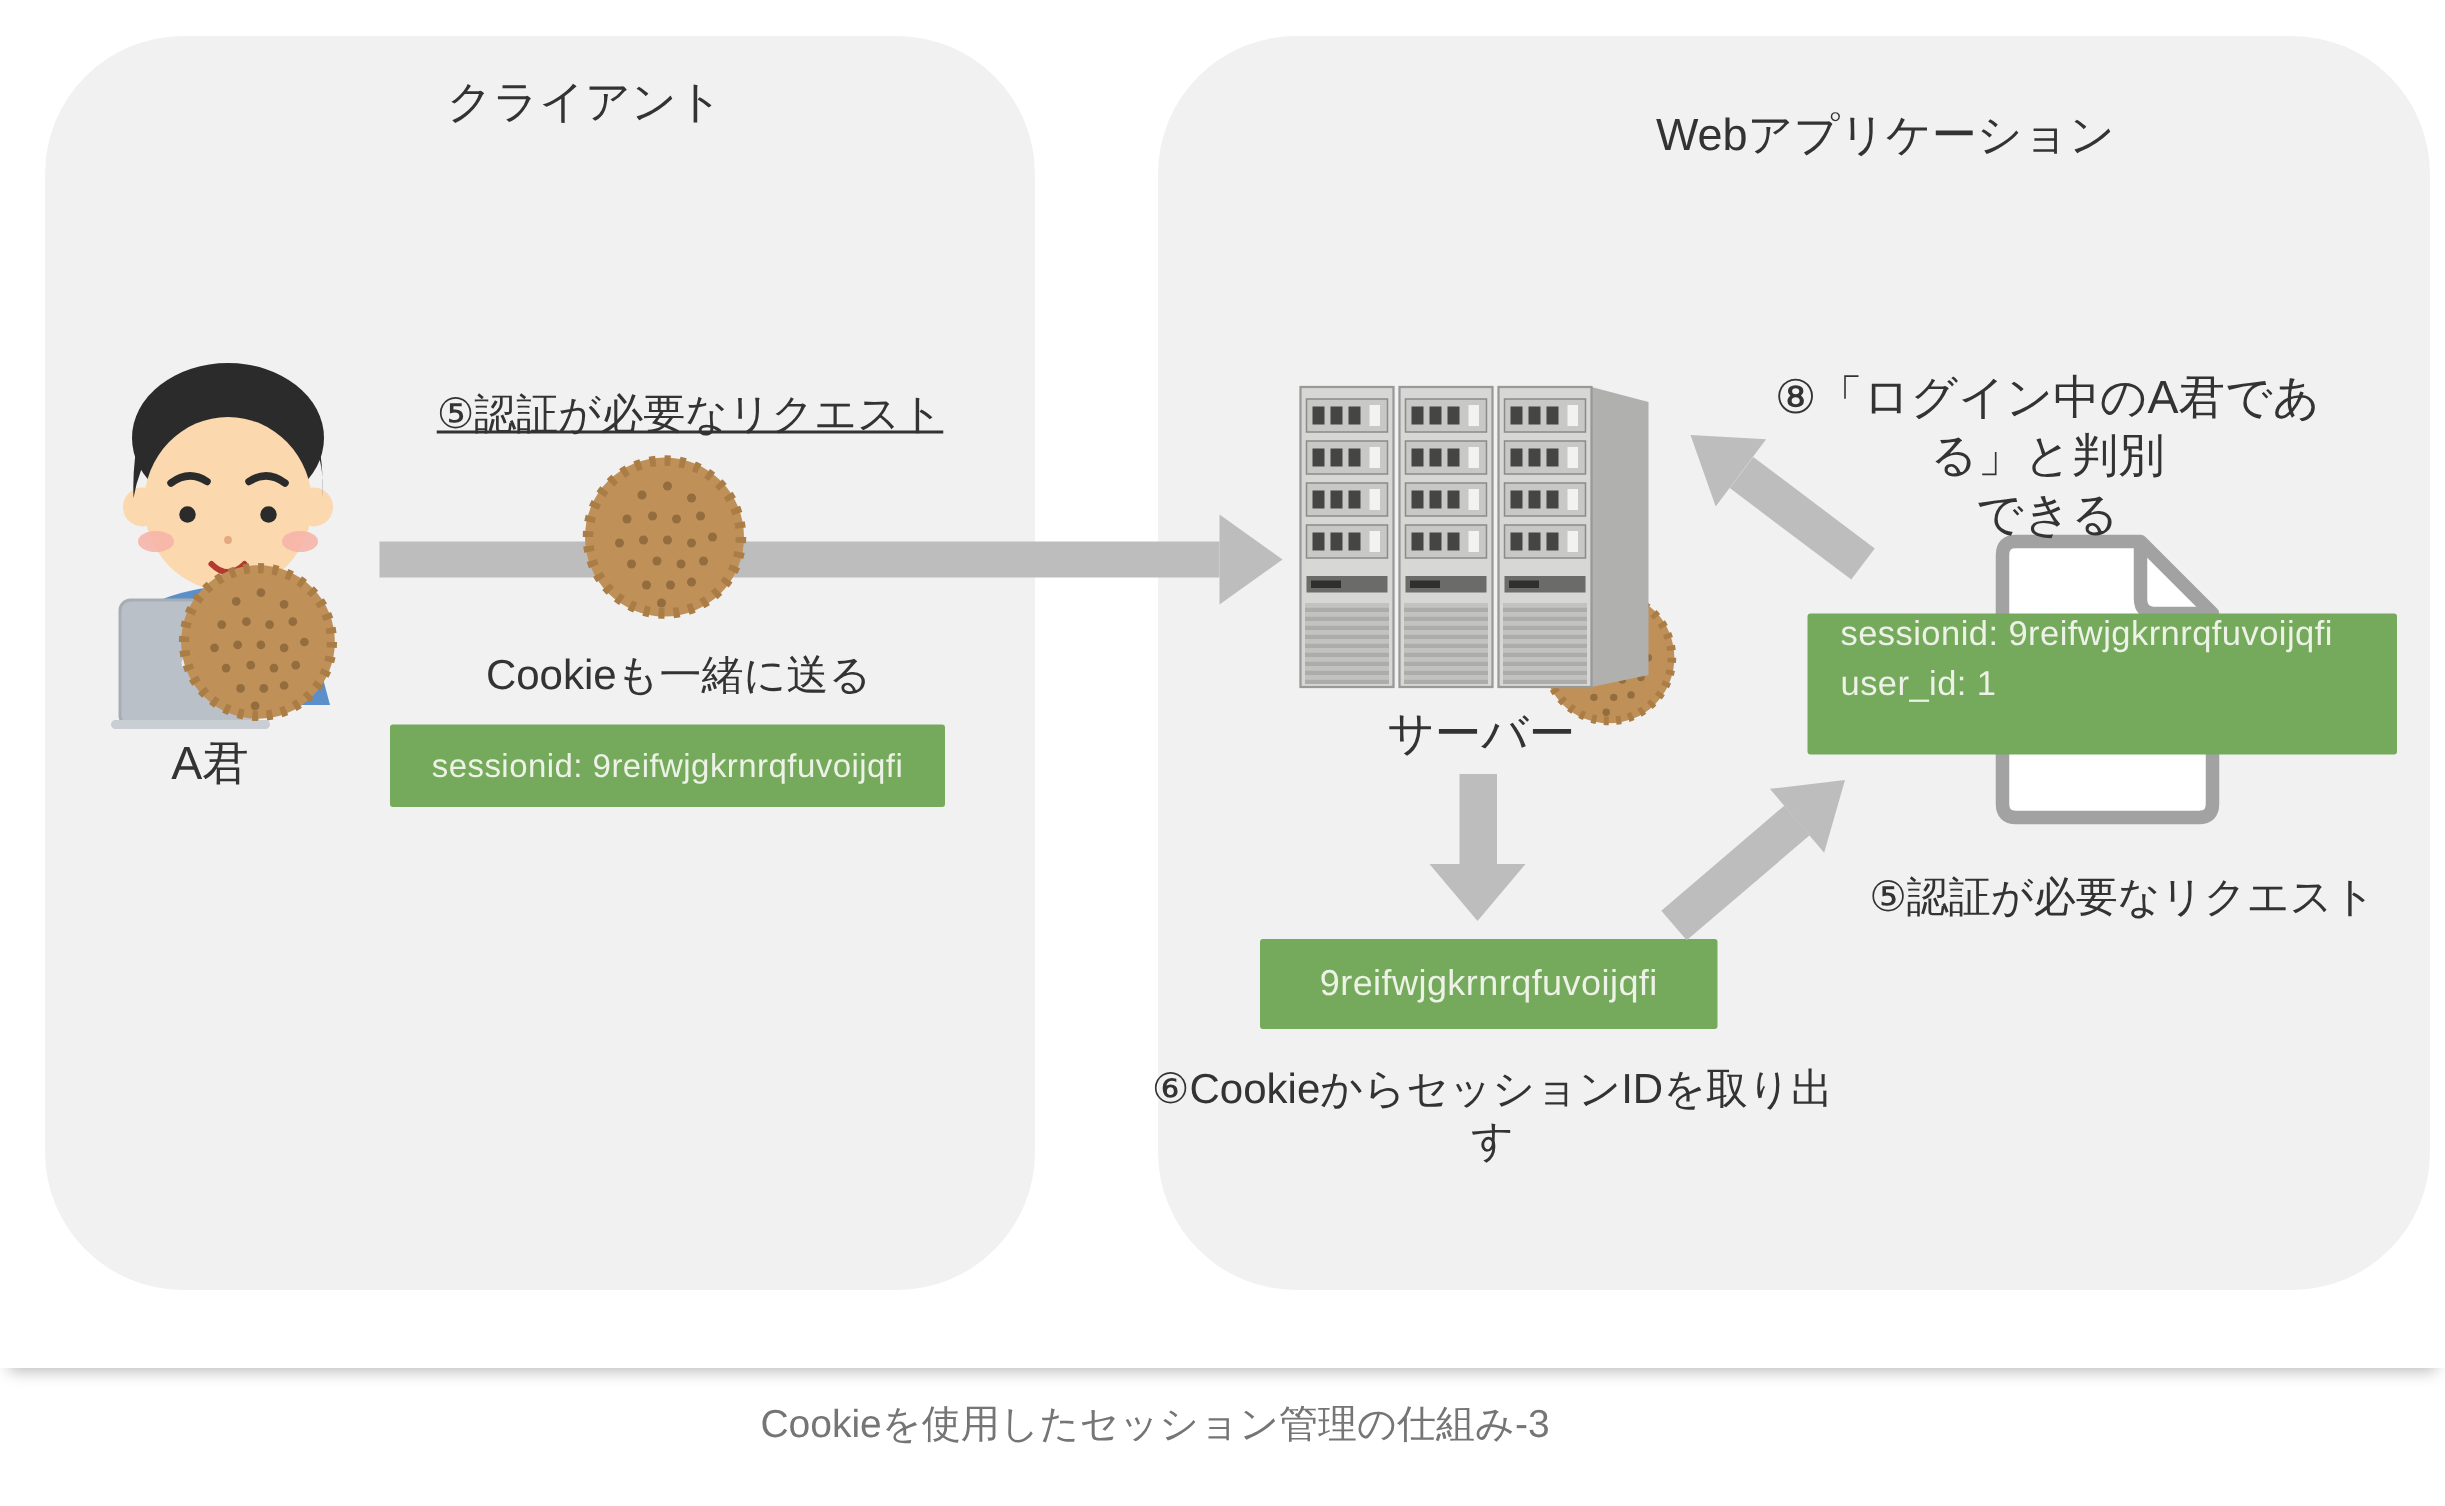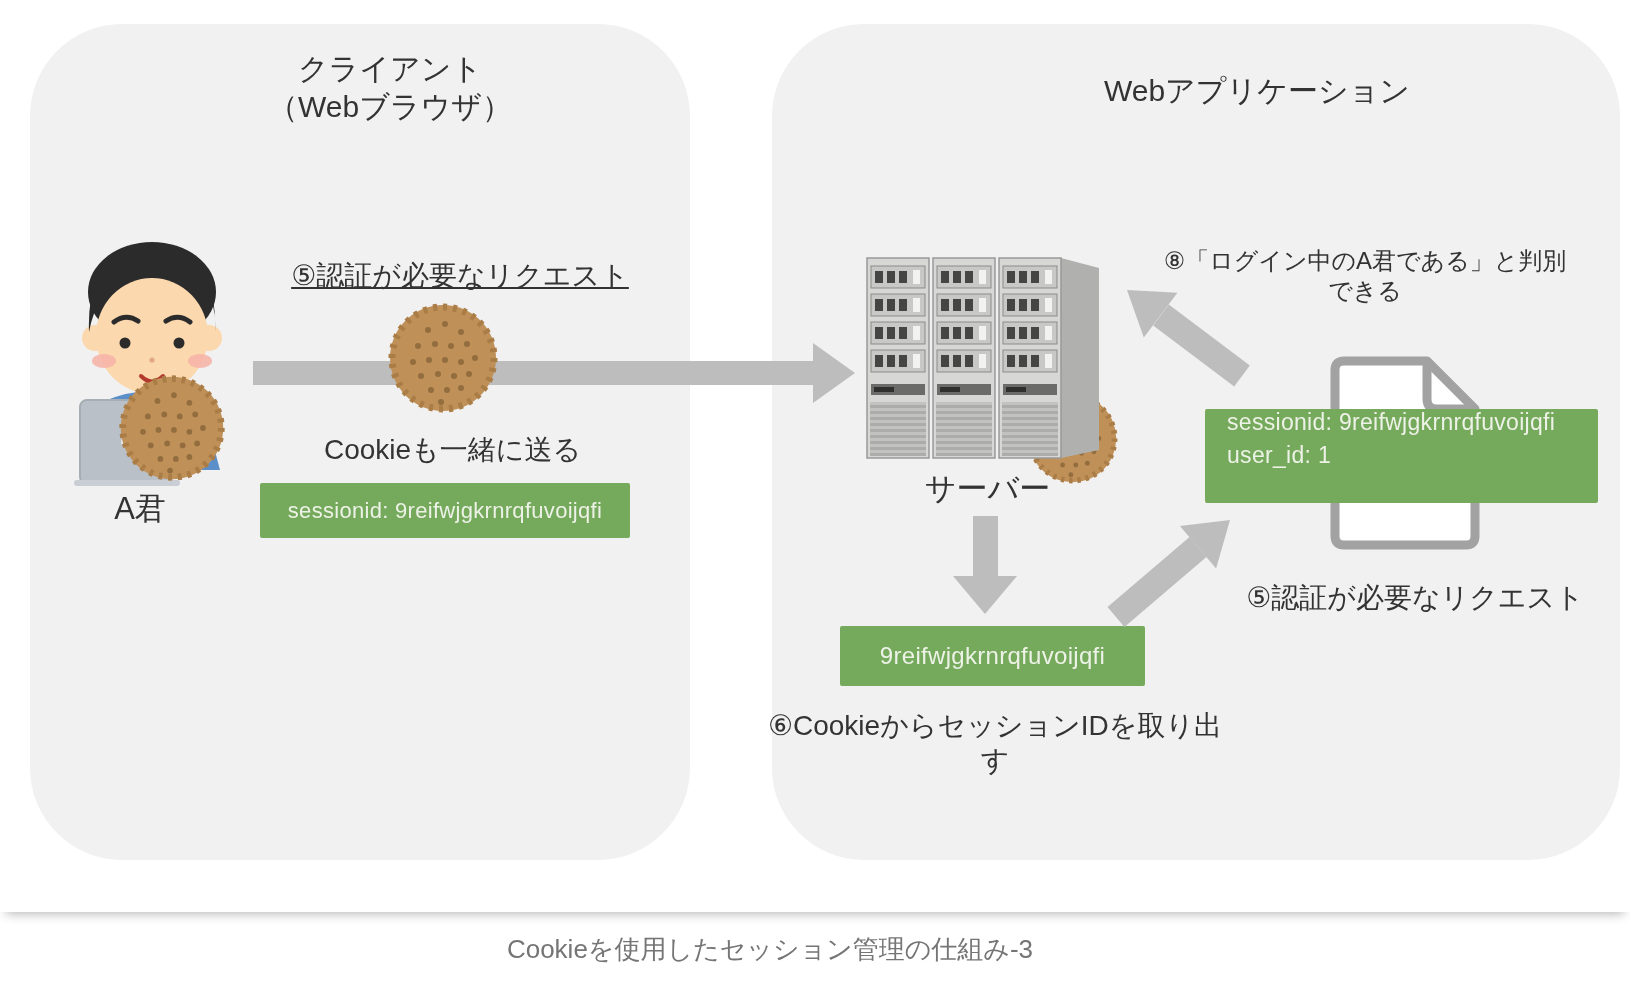--- a/index.html
+++ b/index.html
@@ -105,21 +105,20 @@
 </svg>
 
 <div class="figure">
 
   <div class="panel client"></div>
 
   <div class="panel web"></div>
 
   <div class="txt panel-title" style="left:225px;top:50px;width:330px;">
     <span style="display:block">クライアント</span>
-    <span style="display:block">（Webブラウザ）</span>
   </div>
   <div class="txt panel-title" style="left:1010px;top:72px;width:400px;text-align:right;">Webアプリケーション</div>
 
   <div class="txt step-label" style="left:275px;top:258px;width:370px;text-decoration:underline;">⑤認証が必要なリクエスト</div>
 
   <div class="shaft-h" style="left:253px;top:361px;width:560px;height:24px;"></div>
   <div class="head-right" style="left:813px;top:343px;"></div>
 
   <svg class="abs" style="left:66px;top:230px;" width="172" height="256" viewBox="0 0 172 256">
     <ellipse cx="86" cy="62" rx="64" ry="50" fill="#2b2b2b"></ellipse>
@@ -186,20 +185,20 @@
     <path d="M97,5 V43 Q97,53 107,53 H145" fill="none" stroke="#a2a2a2" stroke-width="9" stroke-linejoin="round"></path>
   </svg>
 
   <div class="greenbox left-align" style="left:1205px;top:409px;width:393px;height:94px;font-size:23px;">
     <span>sessionid: 9reifwjgkrnrqfuvoijqfi</span>
     <span>user_id: 1</span>
   </div>
 
   <div class="txt step-label" style="left:1225px;top:580px;width:380px;">⑤認証が必要なリクエスト</div>
 
-  <div class="txt step-label" style="left:1160px;top:246px;width:410px;font-size:24px;">
+  <div class="txt step-label" style="left:1160px;top:246px;width:410px;font-size:31px;">
     <span style="display:block">⑧「ログイン中のA君である」と判別</span>
     <span style="display:block">できる</span>
   </div>
 
 </div>
 
 <div class="caption">Cookieを使用したセッション管理の仕組み-3</div>
 
 </body></html>

